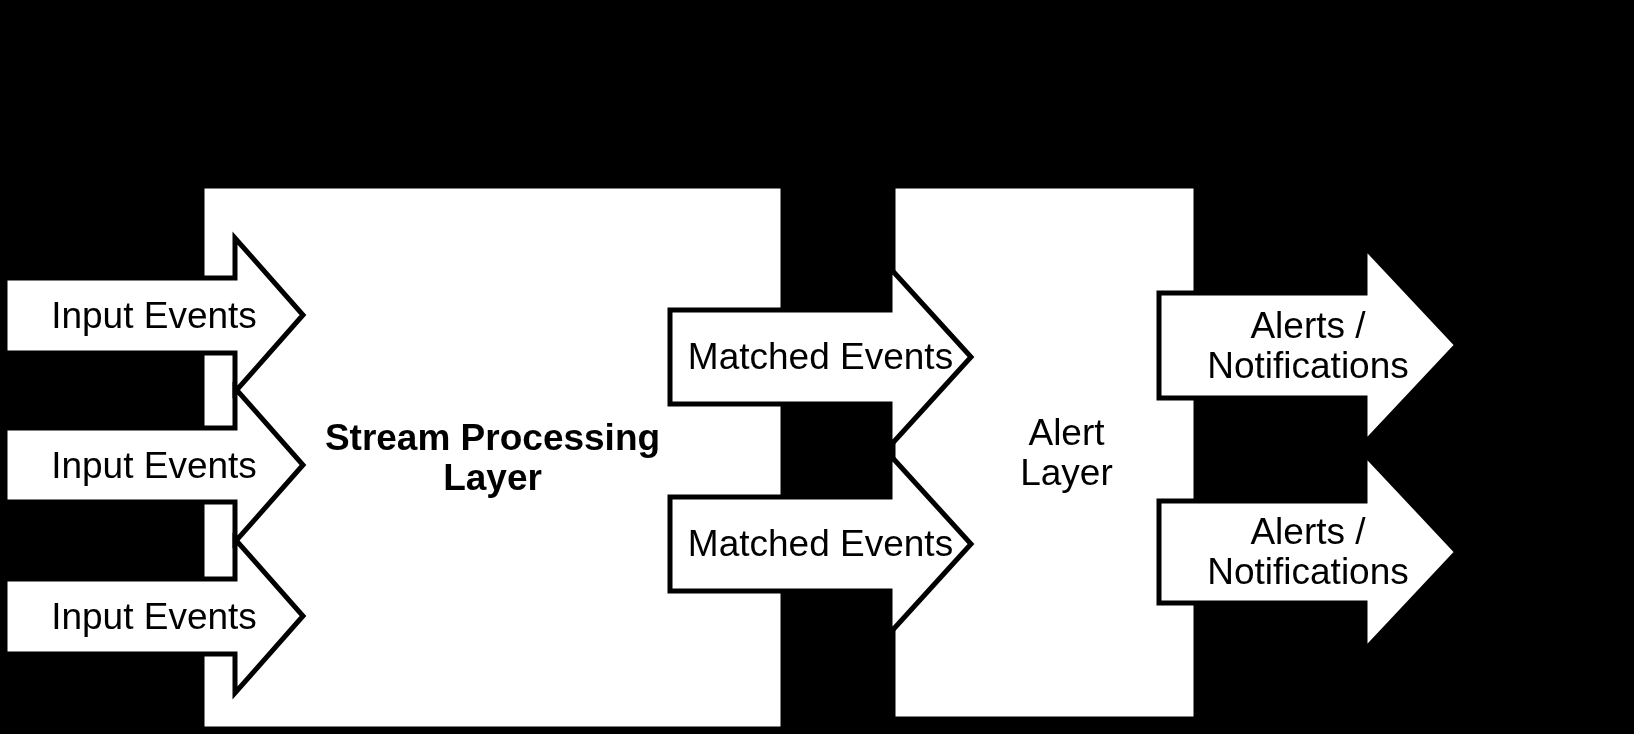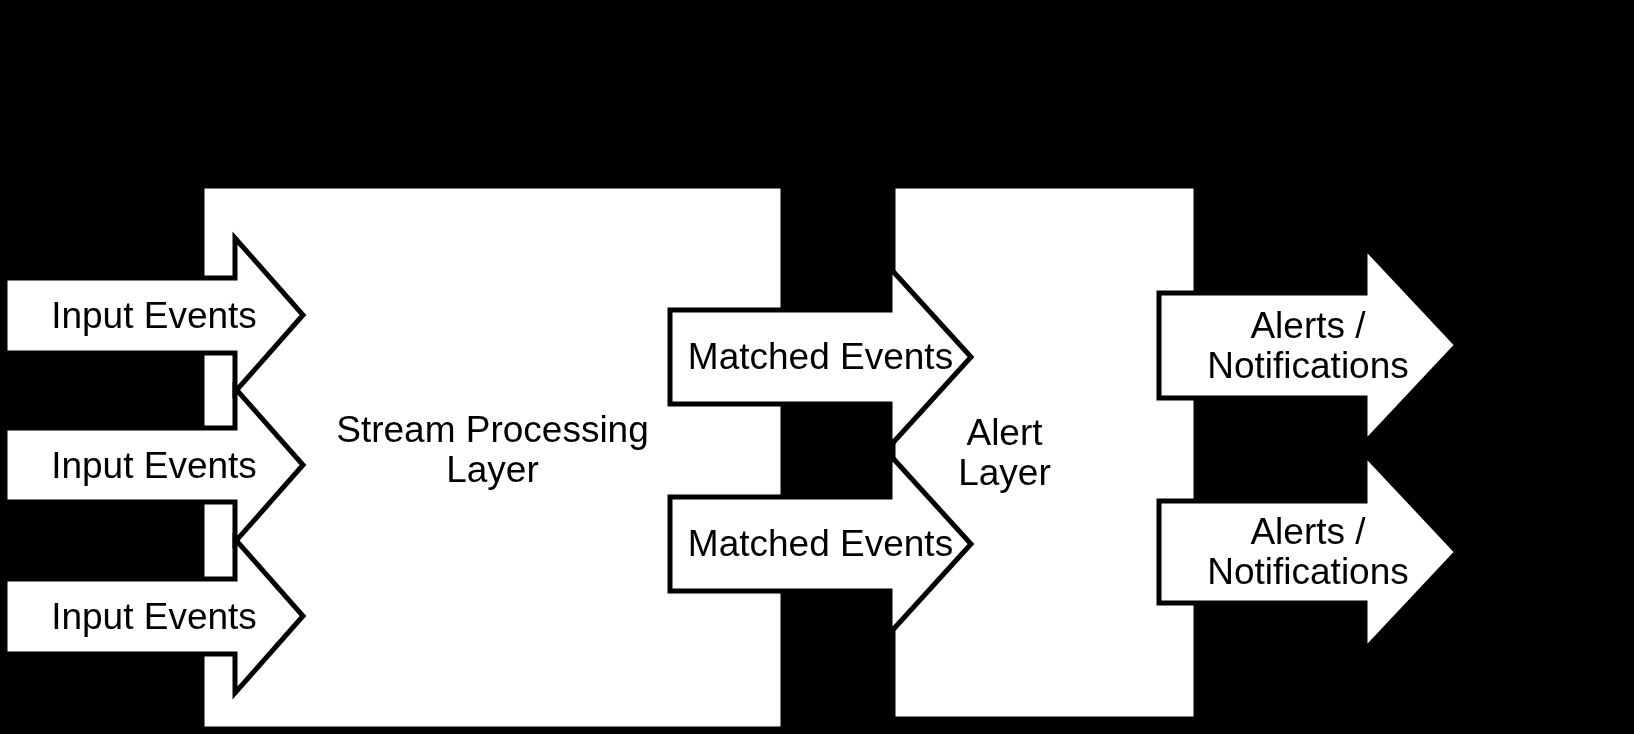--- a/index.html
+++ b/index.html
@@ -34,22 +34,22 @@
     align-items: center;
     justify-content: center;
     text-align: center;
     color: var(--text, #000);
     font-size: 37px;
     line-height: 40px;
     white-space: nowrap;
     pointer-events: none;
   }
   
-  .label-stream  { left: 202px;  top: 178px; width: 581px; height: 543px; }
-  .label-alert   { left: 853px;  top: 186px; width: 303px; height: 533px; align-items: center; }
+  .label-stream  { left: 202px;  top: 186px; width: 581px; height: 543px; font-weight: bold; }
+  .label-alert   { left: 915px;  top: 186px; width: 303px; height: 533px; align-items: center; }
   
   .label-input-1 { left: 5px;    top: 278px; width: 298px; height: 75px; }
   .label-input-2 { left: 5px;    top: 428px; width: 298px; height: 75px; }
   .label-input-3 { left: 5px;    top: 579px; width: 298px; height: 75px; }
   
   .label-matched-1 { left: 670px; top: 310px; width: 301px; height: 94px; }
   .label-matched-2 { left: 670px; top: 497px; width: 301px; height: 94px; }
   
   .label-output-1 { left: 1159px; top: 293px; width: 298px; height: 105px; }
   .label-output-2 { left: 1159px; top: 501px; width: 298px; height: 102px; }

